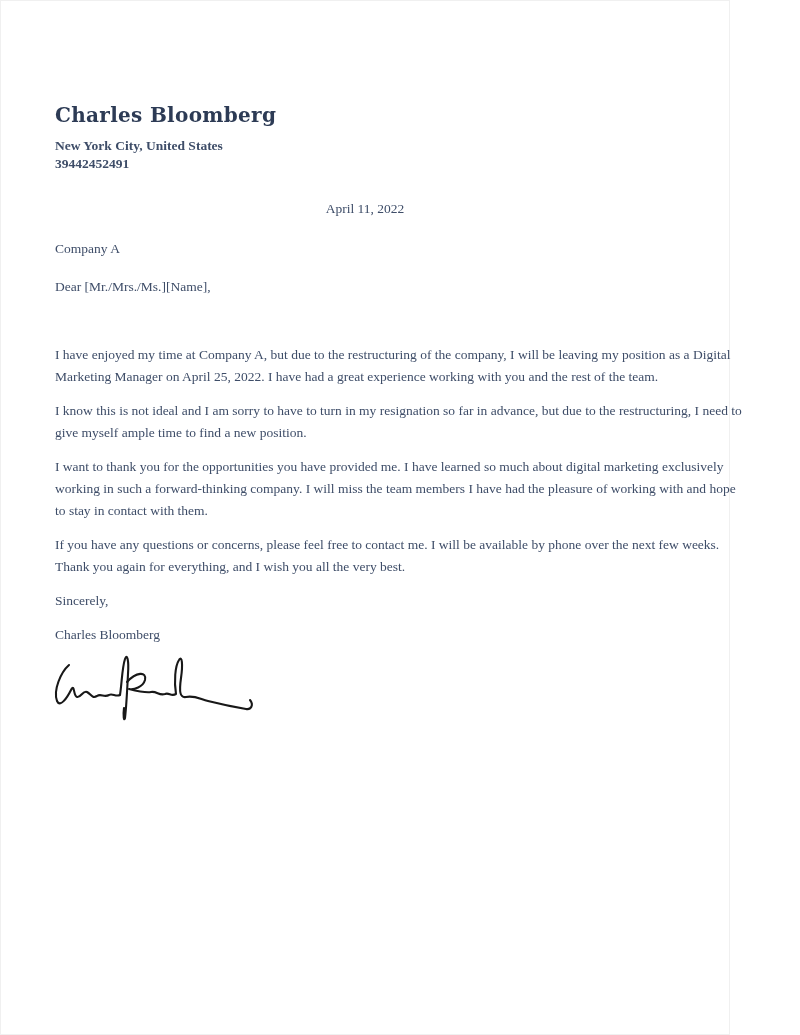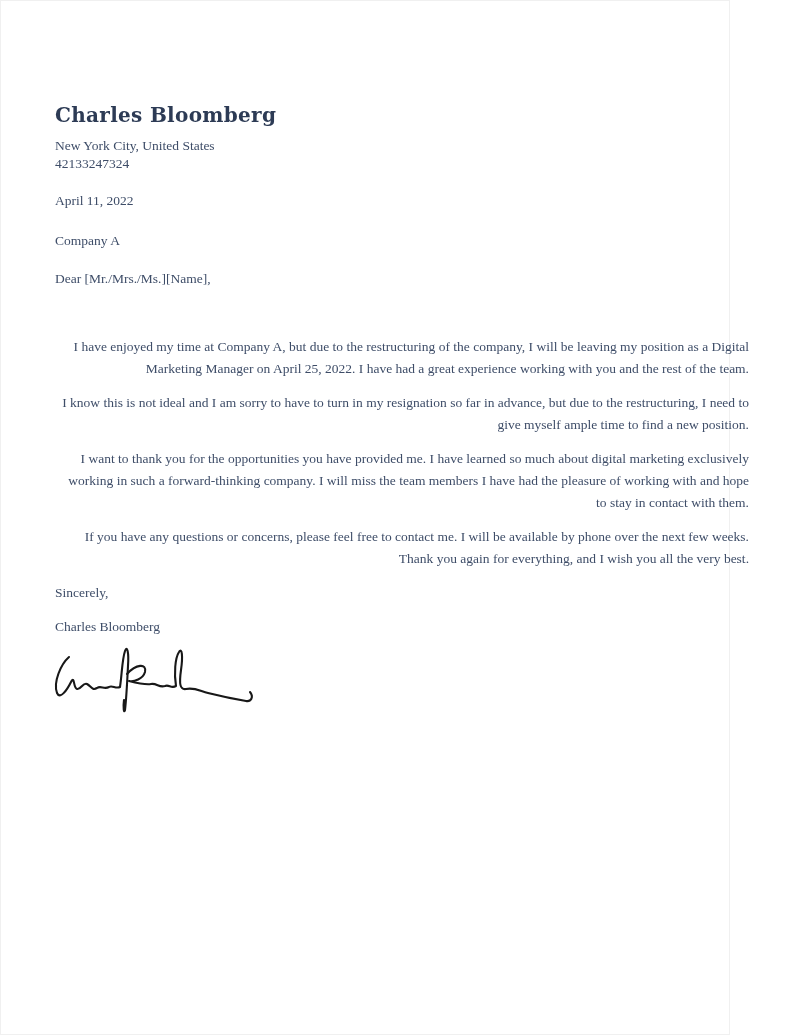--- a/index.html
+++ b/index.html
@@ -27,26 +27,28 @@
     font-weight: bold;
     color: #2d3b55;
     letter-spacing: 0.3px;
     margin: 0 0 10px 0;
     line-height: 1.15;
   }
   .contact-line {
     font-size: 13.5px;
     line-height: 17.5px;
     color: #3e4d68;
+    font-weight: bold;
   }
   .date-line {
-    margin-top: 20px;
+    margin-top: 28px;
     font-size: 13.5px;
     line-height: 18px;
     color: #3e4d68;
+    text-align: center;
   }
   .recipient-line {
     margin-top: 22px;
     font-size: 13.5px;
     line-height: 18px;
     color: #3e4d68;
   }
   .salutation-line {
     margin-top: 20px;
     font-size: 13.5px;
@@ -55,21 +57,20 @@
   }
   .letter-body {
     margin-top: 48px;
     width: 694px;
   }
   .letter-body p {
     margin: 0 0 12px 0;
     font-size: 13.5px;
     line-height: 22px;
     color: #3e4d68;
-    text-align: right;
   }
   .closing-line {
     font-size: 13.5px;
     line-height: 22px;
     color: #3e4d68;
   }
   .signature-name {
     margin-top: 12px;
     font-size: 13.5px;
     line-height: 22px;
@@ -89,21 +90,21 @@
 </style>
 </head>
 <body>
 
 <div class="page">
 
   <h1 class="sender-name">Charles Bloomberg</h1>
 
   <div class="contact-block">
     <div class="contact-line">New York City, United States</div>
-    <div class="contact-line">42133247324</div>
+    <div class="contact-line">39442452491</div>
   </div>
 
   <div class="date-line">April 11, 2022</div>
 
   <div class="recipient-line">Company A</div>
 
   <div class="salutation-line">Dear [Mr./Mrs./Ms.][Name],</div>
 
   <div class="letter-body">
     <p>I have enjoyed my time at Company A, but due to the restructuring of the company, I will be leaving my position as a Digital Marketing Manager on April 25, 2022. I have had a great experience working with you and the rest of the team.</p>

